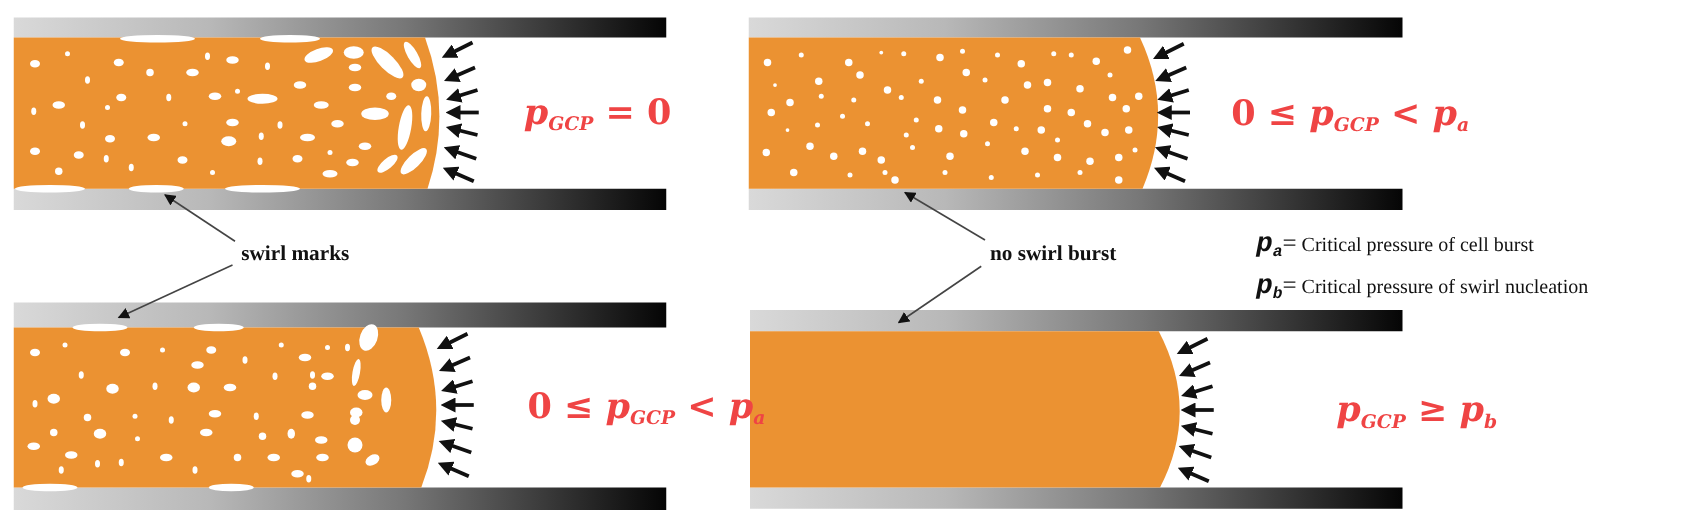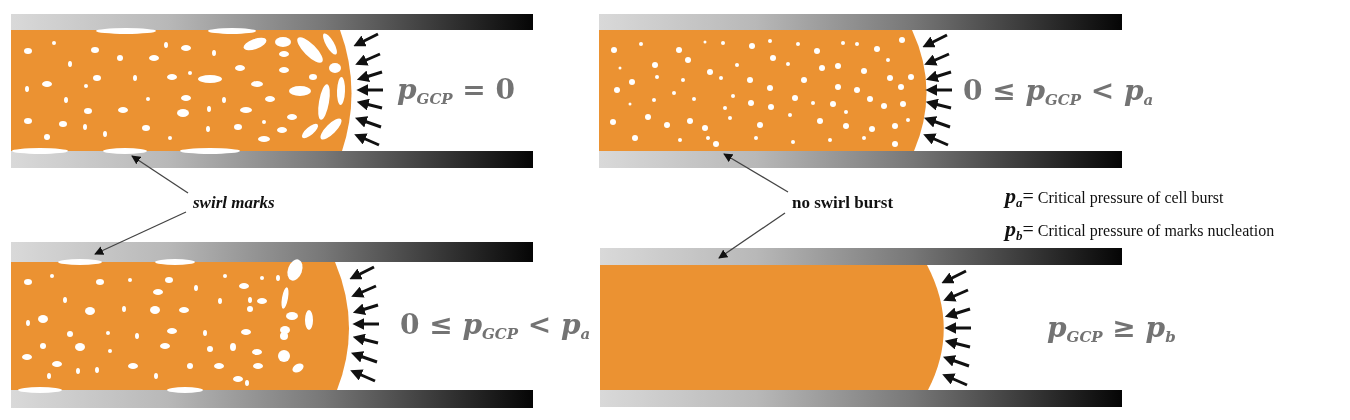--- a/index.html
+++ b/index.html
@@ -1,23 +1,23 @@
 <!DOCTYPE html>
 <html><head>
   <meta charset="utf-8">
   <style>
     html, body { margin: 0; padding: 0; background: #ffffff; }
     body { width: 1350px; height: 420px; overflow: hidden; position: relative; font-family: "Liberation Serif", serif; }
     #stage { position: absolute; left: 0; top: 0; width: 1350px; height: 420px; }
-    .eq { position: absolute; white-space: nowrap; font-family: "DejaVu Serif", serif; font-weight: bold; font-size: 28px; color: #737373; line-height: 1; }
+    .eq { position: absolute; white-space: nowrap; font-family: "DejaVu Serif", serif; font-weight: bold; font-size: 28px; color: #ef4444; line-height: 1; margin-left: 22px; }
     .eq i { font-style: italic; }
     .eq sub { font-size: 15px; vertical-align: -5px; font-style: italic; }
     .annot { position: absolute; white-space: nowrap; font-family: "Liberation Serif", serif; font-weight: bold; font-size: 17px; color: #111; }
     .legend-line { position: absolute; white-space: nowrap; font-family: "Liberation Serif", serif; font-size: 16px; color: #111; }
-    .legend-line .sym { font-family: Liberation Serif, serif; font-weight: bold; font-style: italic; font-size: 22px; }
+    .legend-line .sym { font-family: Liberation Mono, monospace; font-weight: bold; font-style: italic; font-size: 22px; }
     .legend-line .sym sub { font-size: 13px; vertical-align: -4px; }
   </style>
 </head>
 <body>
 
 <svg id="stage" width="1350" height="420" viewBox="0 0 1350 420" xmlns="http://www.w3.org/2000/svg">
   <defs>
     <linearGradient id="wallGrad" x1="0" y1="0" x2="1" y2="0">
       <stop offset="0" stop-color="#d9d9d9"></stop>
       <stop offset="0.3" stop-color="#b8b8b8"></stop>
@@ -325,21 +325,21 @@
   <span>&lt;</span>
   <i>p</i><sub>a</sub>
 </div>
 
 <div class="eq" style="left:1047px; top:314px;">
   <span></span><i>p</i><sub>GCP</sub>
   <span>≥</span>
   <i>p</i><sub>b</sub>
 </div>
 
-<div class="annot" style="left:193px; top:193px;font-style:italic;">swirl marks</div>
+<div class="annot" style="left:193px; top:193px;">swirl marks</div>
 <div class="annot" style="left:792px; top:193px;">no swirl burst</div>
 
 <div class="legend-line" style="left:1005px; top:183px;">
   <span class="sym"><span>p</span><sub>a</sub></span><span style="font-size:20px;">=</span><span> Critical pressure of cell burst</span>
 </div>
 <div class="legend-line" style="left:1005px; top:216px;">
-  <span class="sym"><span>p</span><sub>b</sub></span><span style="font-size:20px;">=</span><span> Critical pressure of marks nucleation</span>
+  <span class="sym"><span>p</span><sub>b</sub></span><span style="font-size:20px;">=</span><span> Critical pressure of swirl nucleation</span>
 </div>
 
 </body></html>

